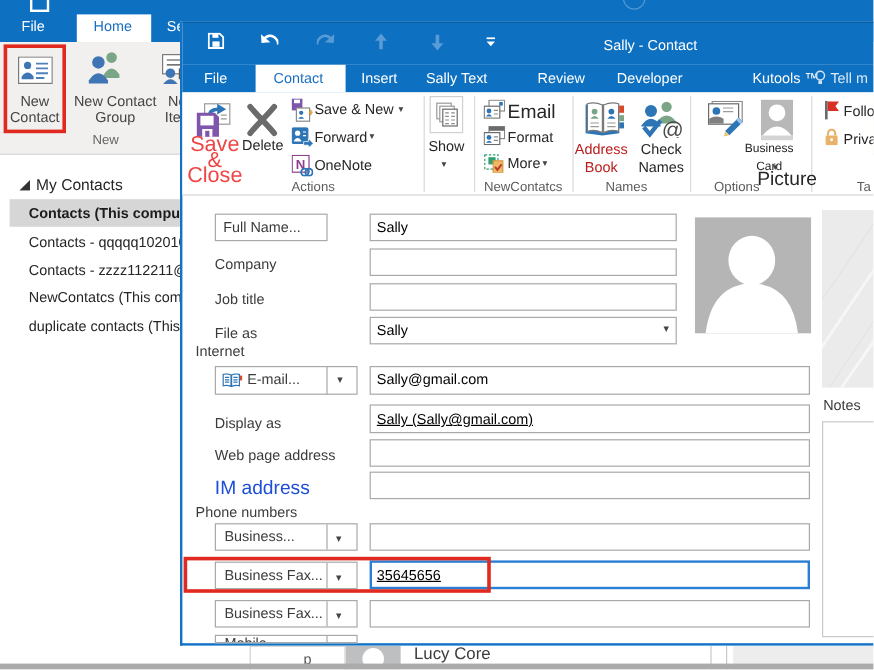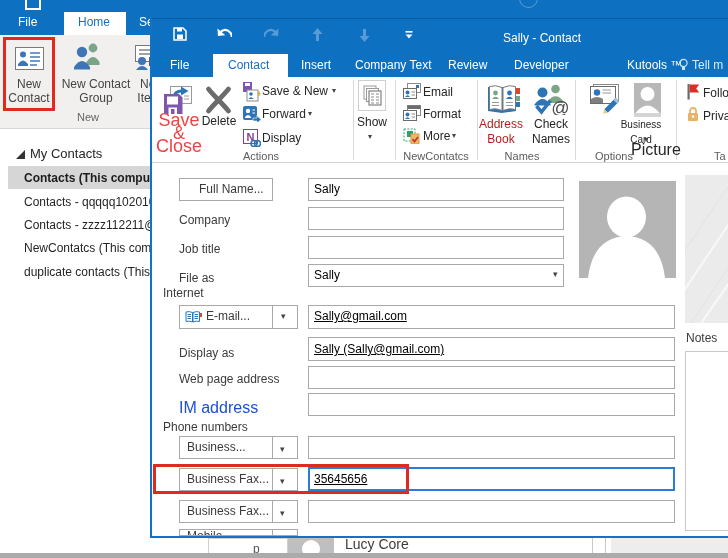--- a/index.html
+++ b/index.html
@@ -118,21 +118,21 @@
 <svg class="abs" style="left:405px;top:31px;" width="8" height="8" viewBox="0 0 8 8">
   <rect x="0.5" y="0" width="7" height="1.6" fill="#fff"></rect>
   <path d="M0.5 3.5 L4 7.5 L7.5 3.5 Z" fill="#fff"></path>
 </svg>
 <div class="abs" style="left:503px;top:31px;font-size:12px;color:#fff;">Sally - Contact</div>
 
 <div class="abs" style="left:170px;top:58px;color:#fff;font-size:12px;">File</div>
 <div class="abs" style="left:213px;top:54px;width:75px;height:23px;background:#fff;"></div>
 <div class="abs" style="left:228px;top:58px;color:#1a6fc0;font-size:12px;">Contact</div>
 <div class="abs" style="left:301px;top:58px;color:#fff;font-size:12px;">Insert</div>
-<div class="abs" style="left:355px;top:58px;color:#fff;font-size:12px;">Company Text</div>
+<div class="abs" style="left:355px;top:58px;color:#fff;font-size:12px;">Sally Text</div>
 <div class="abs" style="left:448px;top:58px;color:#fff;font-size:12px;">Review</div>
 <div class="abs" style="left:514px;top:58px;color:#fff;font-size:12px;">Developer</div>
 <div class="abs" style="left:627px;top:58px;color:#fff;font-size:12px;">Kutools ™</div>
 <svg class="abs" style="left:678px;top:58px;" width="11" height="13" viewBox="0 0 11 13">
   <circle cx="5.5" cy="5" r="3.6" fill="none" stroke="#cfe3f5" stroke-width="1.2"></circle>
   <rect x="4" y="9" width="3" height="3" fill="#cfe3f5"></rect>
 </svg>
 <div class="abs" style="left:692px;top:58px;color:#d8e9f8;font-size:12px;">Tell m</div>
 
 <div class="abs" style="left:152px;top:77px;width:576px;height:86px;background:#fff;border-bottom:1px solid #d4d4d4;box-sizing:border-box;"></div>
@@ -192,21 +192,21 @@
 </svg>
 <div class="abs" style="left:262px;top:107px;font-size:12px;color:#262626;">Forward</div>
 <div class="abs" style="left:308px;top:109px;font-size:8px;color:#444;">▾</div>
 
 <svg class="abs" style="left:243px;top:129px;" width="18" height="18" viewBox="0 0 18 18">
   <rect x="0.5" y="0.5" width="14" height="14" fill="#fff" stroke="#8d3f8d"></rect>
   <text x="7.5" y="11.5" font-size="11" font-weight="bold" fill="#8d3f8d" text-anchor="middle" font-family="Liberation Sans">N</text>
   <circle cx="11" cy="14.5" r="3" fill="none" stroke="#2e75b6" stroke-width="1.6"></circle>
   <circle cx="14.5" cy="14.5" r="3" fill="none" stroke="#2e75b6" stroke-width="1.6"></circle>
 </svg>
-<div class="abs" style="left:262px;top:131px;font-size:12px;color:#262626;">Display</div>
+<div class="abs" style="left:262px;top:131px;font-size:12px;color:#262626;">OneNote</div>
 
 <div class="abs" style="left:358px;top:80px;width:28px;height:31px;border:1px solid #cfcfcf;box-sizing:border-box;"></div>
 <svg class="abs" style="left:363px;top:85px;" width="19" height="21" viewBox="0 0 19 21">
   <rect x="1" y="1" width="12" height="13" fill="#fff" stroke="#9a9a9a"></rect>
   <rect x="3.5" y="3.5" width="12" height="13" fill="#fff" stroke="#9a9a9a"></rect>
   <rect x="6" y="6" width="12" height="14" fill="#fff" stroke="#6b6b6b"></rect>
   <g stroke="#8a8a8a">
       <line x1="8" y1="9" x2="11" y2="9"></line>
       <line x1="13" y1="9" x2="16" y2="9"></line>
   <line x1="8" y1="12" x2="11" y2="12"></line>
@@ -222,21 +222,21 @@
 
 <svg class="abs" style="left:403px;top:83px;" width="18" height="16" viewBox="0 0 18 16">
   <rect x="4.5" y="0.5" width="13" height="9" fill="#fff" stroke="#8a8a8a"></rect>
   <rect x="13" y="2" width="3" height="3" fill="#2e75b6"></rect>
   <rect x="0.5" y="5.5" width="13" height="10" fill="#fff" stroke="#6b6b6b"></rect>
   <circle cx="4.5" cy="9.5" r="2" fill="#2e75b6"></circle>
   <path d="M2 14 q2.5 -3.5 5 0z" fill="#2e75b6"></path>
   <line x1="8.5" y1="9" x2="12" y2="9" stroke="#8a8a8a"></line>
   <line x1="8.5" y1="12" x2="12" y2="12" stroke="#8a8a8a"></line>
 </svg>
-<div class="abs" style="left:423px;top:85px;font-size:12px;color:#262626;">Email</div>
+<div class="abs" style="left:423px;top:85px;font-size:16px;color:#262626;">Email</div>
 
 <svg class="abs" style="left:403px;top:105px;" width="18" height="16" viewBox="0 0 18 16">
   <rect x="4.5" y="0.5" width="13" height="10" fill="#fff" stroke="#8a8a8a"></rect>
   <rect x="4.5" y="0.5" width="13" height="3.5" fill="#6b6b6b"></rect>
   <rect x="6.5" y="6" width="4" height="1.6" fill="#e8590c"></rect>
   <rect x="0.5" y="5.5" width="13" height="10" fill="#fff" stroke="#6b6b6b"></rect>
   <circle cx="4.5" cy="9.5" r="2" fill="#2e75b6"></circle>
   <path d="M2 14 q2.5 -3.5 5 0z" fill="#2e75b6"></path>
   <line x1="8.5" y1="9" x2="12" y2="9" stroke="#8a8a8a"></line>
   <line x1="8.5" y1="12" x2="12" y2="12" stroke="#8a8a8a"></line>
@@ -309,21 +309,21 @@
   <path d="M2.7 0.5 h9.5 l-3 4 3 4 h-9.5z" fill="#d93025"></path>
 </svg>
 <div class="abs" style="left:703px;top:86px;font-size:12px;color:#262626;">Follo</div>
 <svg class="abs" style="left:687px;top:107px;" width="12" height="14" viewBox="0 0 12 14">
   <path d="M3 6 v-2 a3 3 0 0 1 6 0 v2" fill="none" stroke="#e8b368" stroke-width="1.8"></path>
   <rect x="1" y="6" width="10" height="8" rx="1" fill="#e8b368"></rect>
   <circle cx="6" cy="9.5" r="1.2" fill="#fff"></circle>
 </svg>
 <div class="abs" style="left:703px;top:109px;font-size:12px;color:#262626;">Priva</div>
 
-<div class="abs" style="left:179px;top:178px;width:94px;height:23px;border:1px solid var(--border);box-sizing:border-box;padding-left:19px;font-size:12px;color:#3b3b3b;line-height:21px;">Full Name...</div>
+<div class="abs" style="left:179px;top:178px;width:94px;height:23px;border:1px solid var(--border);box-sizing:border-box;padding-left:6px;font-size:12px;color:#3b3b3b;line-height:21px;">Full Name...</div>
 <input class="abs" style="left: 308px; top: 178px; width: 256px; height: 23px;">
 <div class="abs" style="left:314px;top:182px;font-size:12px;color:#000;">Sally</div>
 
 <div class="abs" style="left:179px;top:213px;font-size:12px;color:#3b3b3b;">Company</div>
 <div class="abs fld" style="left:308px;top:207px;width:256px;height:23px;"></div>
 <div class="abs" style="left:179px;top:242px;font-size:12px;color:#3b3b3b;">Job title</div>
 <div class="abs fld" style="left:308px;top:236px;width:256px;height:23px;"></div>
 <div class="abs" style="left:179px;top:271px;font-size:12px;color:#3b3b3b;">File as</div>
 <div class="abs fld" style="left:308px;top:264px;width:256px;height:23px;"></div>
 <div class="abs" style="left:314px;top:268px;font-size:12px;color:#000;">Sally</div>
@@ -360,21 +360,21 @@
       <line x1="2.5" y1="7.5" x2="6" y2="7.5"></line>
   <line x1="9.5" y1="3.5" x2="13" y2="3.5"></line>
       <line x1="9.5" y1="5.5" x2="13" y2="5.5"></line>
       <line x1="9.5" y1="7.5" x2="13" y2="7.5"></line>
     </g>
   <rect x="15" y="2" width="2" height="4" fill="#d9482b"></rect>
 </svg>
 <div class="abs" style="left:206px;top:309px;font-size:12px;color:#3b3b3b;">E-mail...</div>
 <div class="abs" style="left:281px;top:311px;font-size:9px;color:#444;">▾</div>
 <div class="abs fld" style="left:308px;top:305px;width:367px;height:24px;"></div>
-<div class="abs" style="left:314px;top:309px;font-size:12px;color:#000;text-decoration:underline;">Sally@gmail.com</div>
+<div class="abs" style="left:314px;top:309px;font-size:12px;color:#000;">Sally@gmail.com</div>
 
 <div class="abs" style="left:179px;top:346px;font-size:12px;color:#3b3b3b;">Display as</div>
 <div class="abs fld" style="left:308px;top:337px;width:367px;height:24px;"></div>
 <div class="abs" style="left:314px;top:342px;font-size:12px;color:#000;text-decoration:underline;">Sally (Sally@gmail.com)</div>
 
 <div class="abs" style="left:179px;top:372px;font-size:12px;color:#3b3b3b;">Web page address</div>
 <div class="abs fld" style="left:308px;top:366px;width:367px;height:23px;"></div>
 
 <div class="abs" style="left:179px;top:399px;font-size:16px;color:#1d4ed8;">IM address</div>
 <div class="abs fld" style="left:308px;top:393px;width:367px;height:23px;"></div>

